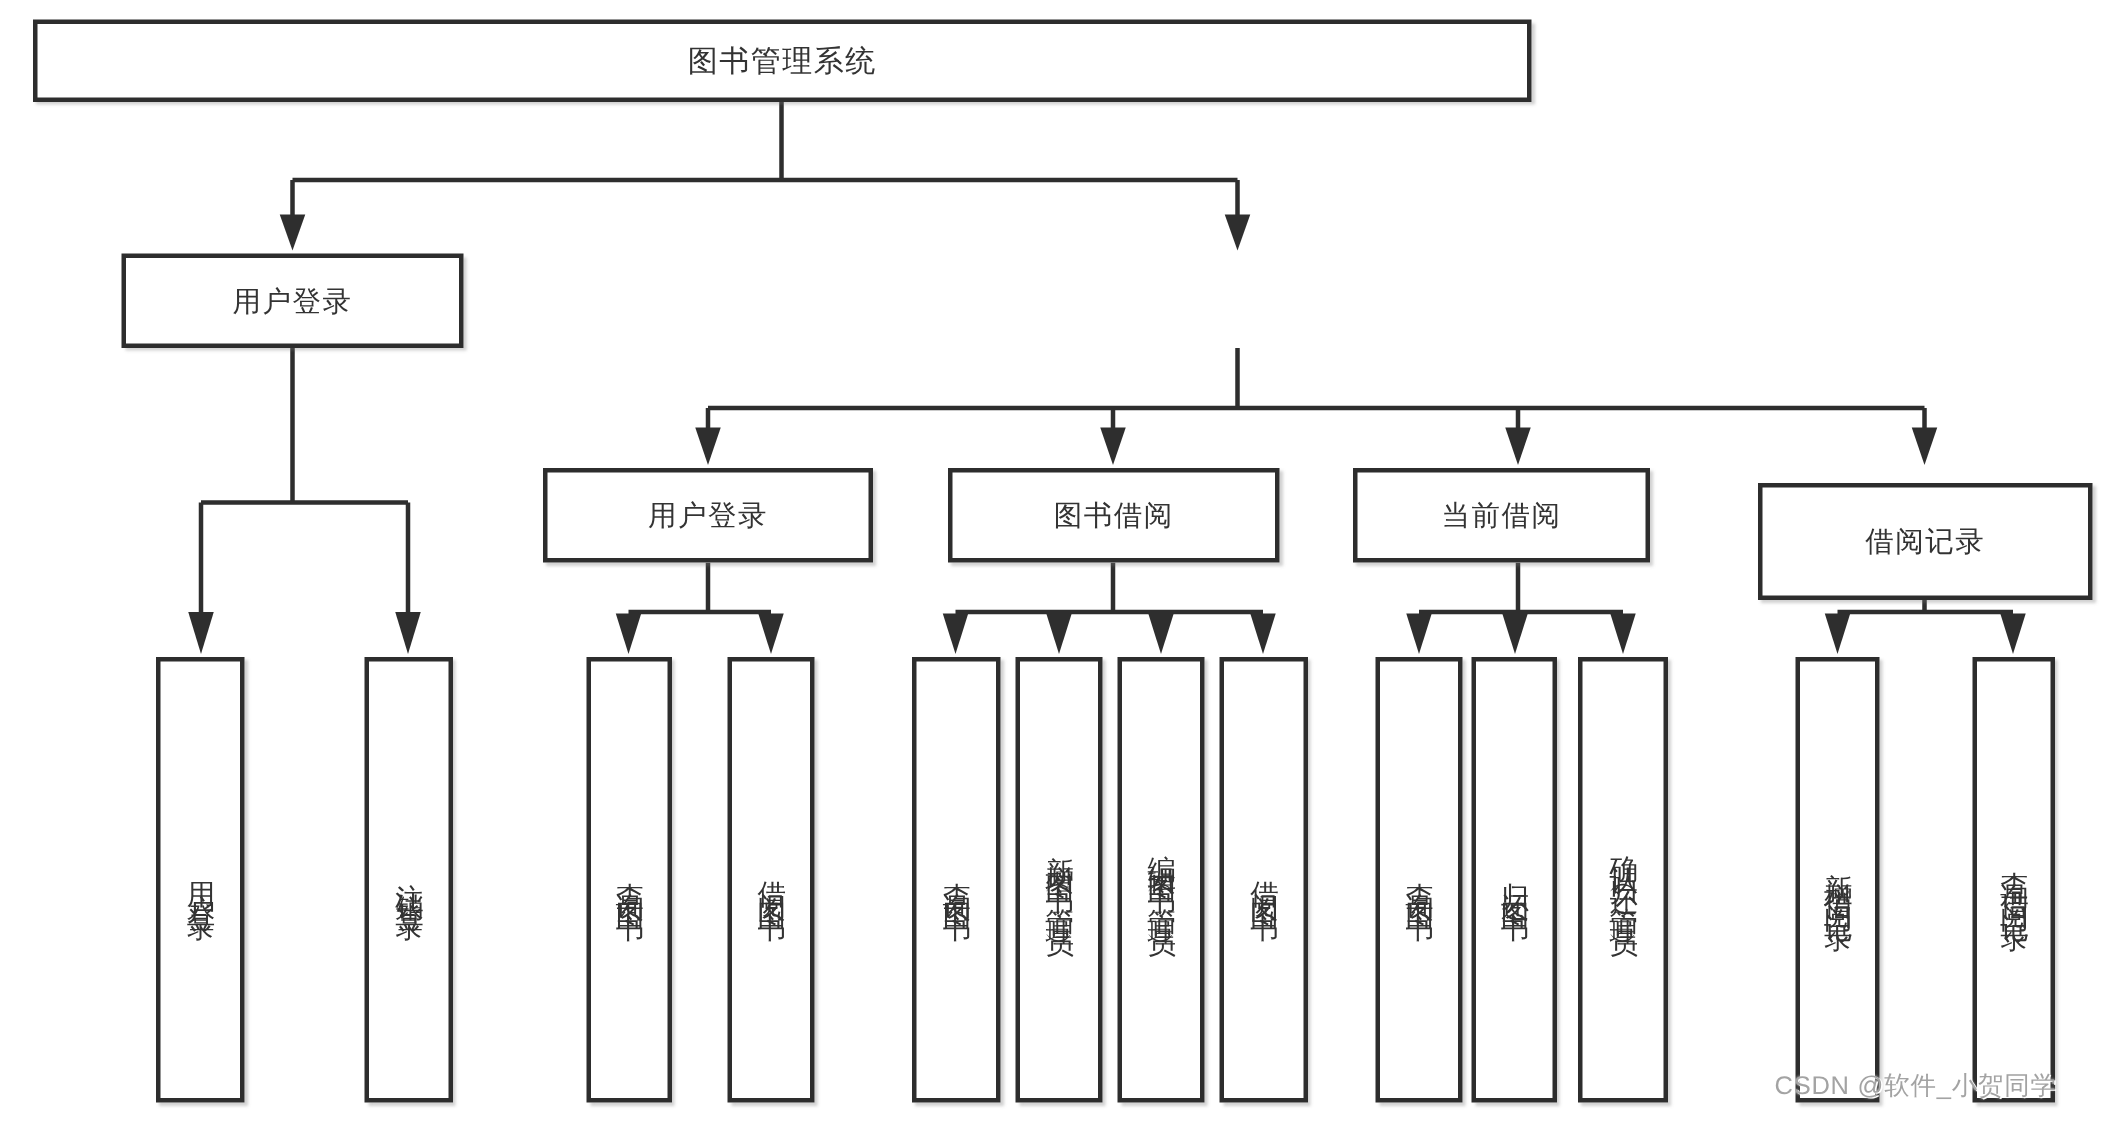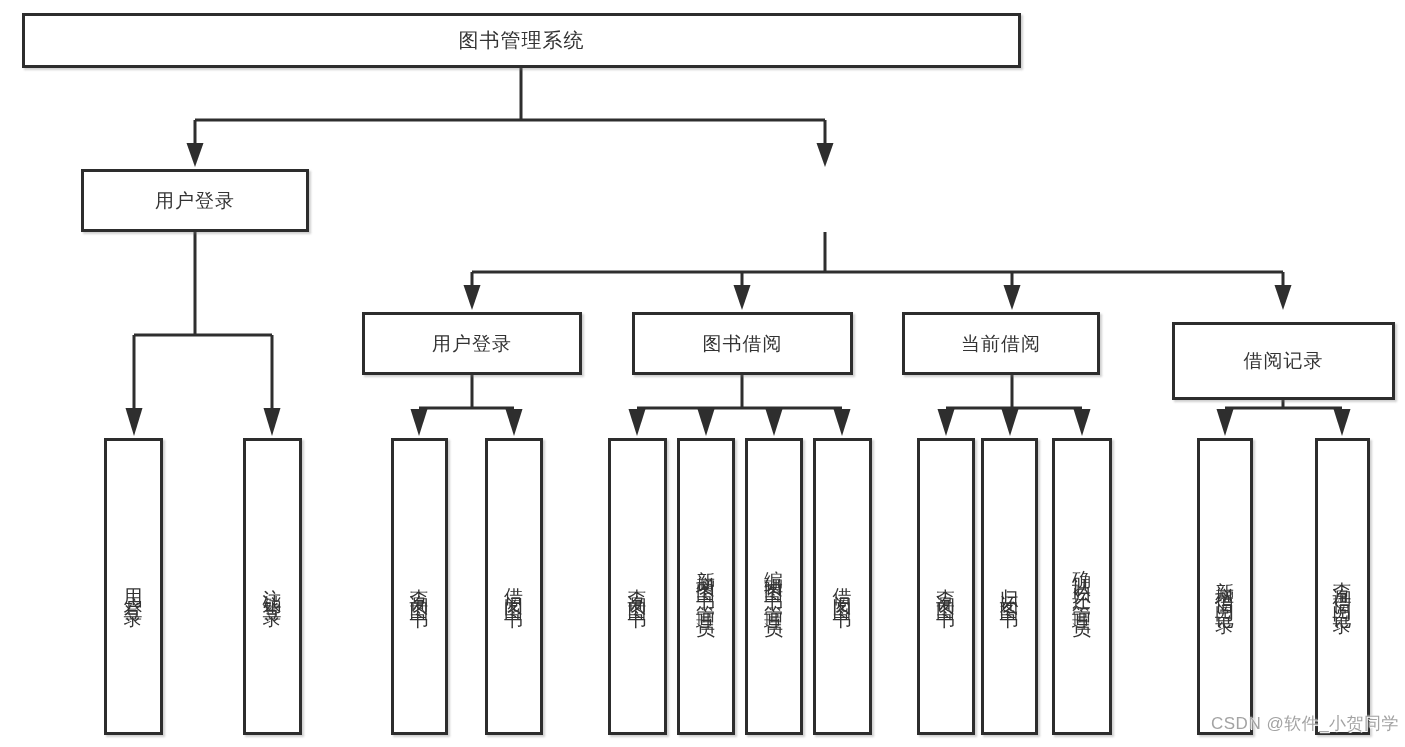--- a/index.html
+++ b/index.html
@@ -50,21 +50,20 @@
   .watermark {
     position: absolute;
     left: 1183px;
     top: 712px;
     font-size: 17px;
     color: #a3a3a3;
     letter-spacing: 0.5px;
     white-space: nowrap;
     z-index: 3;
     text-shadow: 0 0 2px #ffffff, 1px 1px 0 #ffffff;
-    margin-left: 28px;
   }
   .wire { stroke: #2e2e2e; stroke-width: 3; fill: none; }
   .head { fill: #2e2e2e; stroke: none; }
 </style>
 </head>
 <body>
 
 <div id="canvas">
 
   <svg id="wires" viewBox="0 0 1405 747" xmlns="http://www.w3.org/2000/svg">

